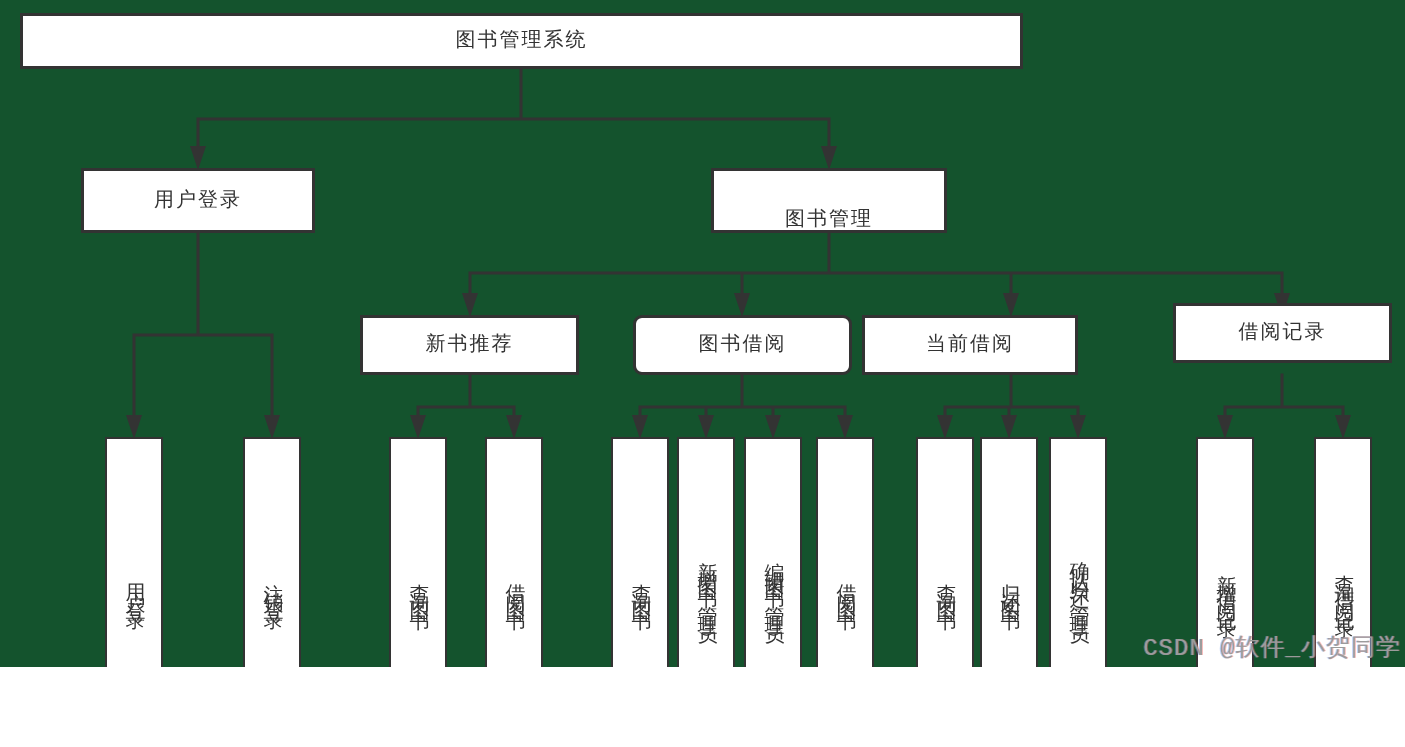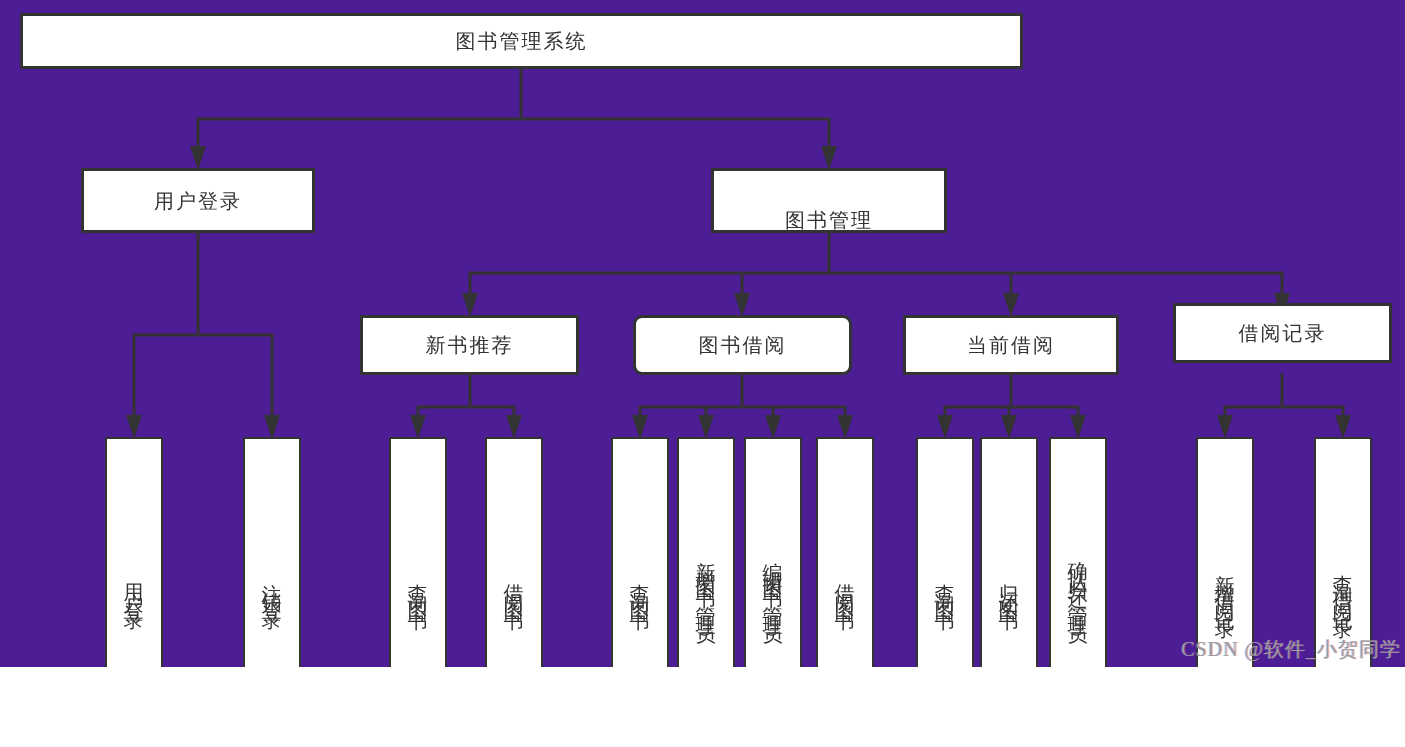--- a/index.html
+++ b/index.html
@@ -4,22 +4,22 @@
 <style>
   html, body {
     margin: 0;
     padding: 0;
     background: #ffffff;
   }
   .stage {
     position: relative;
     width: 1405px;
     height: 667px;
-    background: #4c1d95;
-    font-family: Liberation Serif, serif;
+    background: #14532d;
+    font-family: Liberation Mono, monospace;
     overflow: hidden;
   }
   #connector-layer {
     position: absolute;
     left: 0;
     top: 0;
     width: 1405px;
     height: 747px;
   }
   .node {
@@ -45,21 +45,21 @@
   .node.vertical .lbl {
     writing-mode: vertical-rl;
     text-orientation: mixed;
     letter-spacing: 9px;
     white-space: nowrap;
   }
   .watermark {
     position: absolute;
     right: 4px;
     bottom: 4px;
-    font-size: 20px;
+    font-size: 24px;
     color: #9c9c9c;
     letter-spacing: 1px;
     text-shadow: 1px 0 0 rgba(235,110,110,0.45), -1px 0 0 rgba(110,150,235,0.45);
     white-space: nowrap;
   }
 </style>
 </head>
 <body>
 
 <div class="stage">
@@ -100,21 +100,21 @@
       </div>
       <div class="node" style="left: 711px; top: 168px; width: 236px; height: 65px; align-items: flex-end;">
         <span class="lbl">图书管理</span>
       </div>
       <div class="node" style="left: 360px; top: 315px; width: 219px; height: 60px; justify-content: center;">
         <span class="lbl">新书推荐</span>
       </div>
       <div class="node" style="left: 633px; top: 315px; width: 219px; height: 60px; border-radius: 9px;">
         <span class="lbl">图书借阅</span>
       </div>
-      <div class="node" style="left: 903px; top: 315px; width: 216px; height: 60px;">
+      <div class="node" style="left: 862px; top: 315px; width: 216px; height: 60px;">
         <span class="lbl">当前借阅</span>
       </div>
       <div class="node" style="left: 1173px; top: 303px; width: 219px; height: 60px;">
         <span class="lbl">借阅记录</span>
       </div>
       <div class="node vertical leaf" style="left: 105px; top: 437px; width: 58px; height: 298px;">
         <span class="lbl">用户登录</span>
       </div>
       <div class="node vertical leaf" style="left: 243px; top: 437px; width: 58px; height: 298px;">
         <span class="lbl">注销登录</span>

